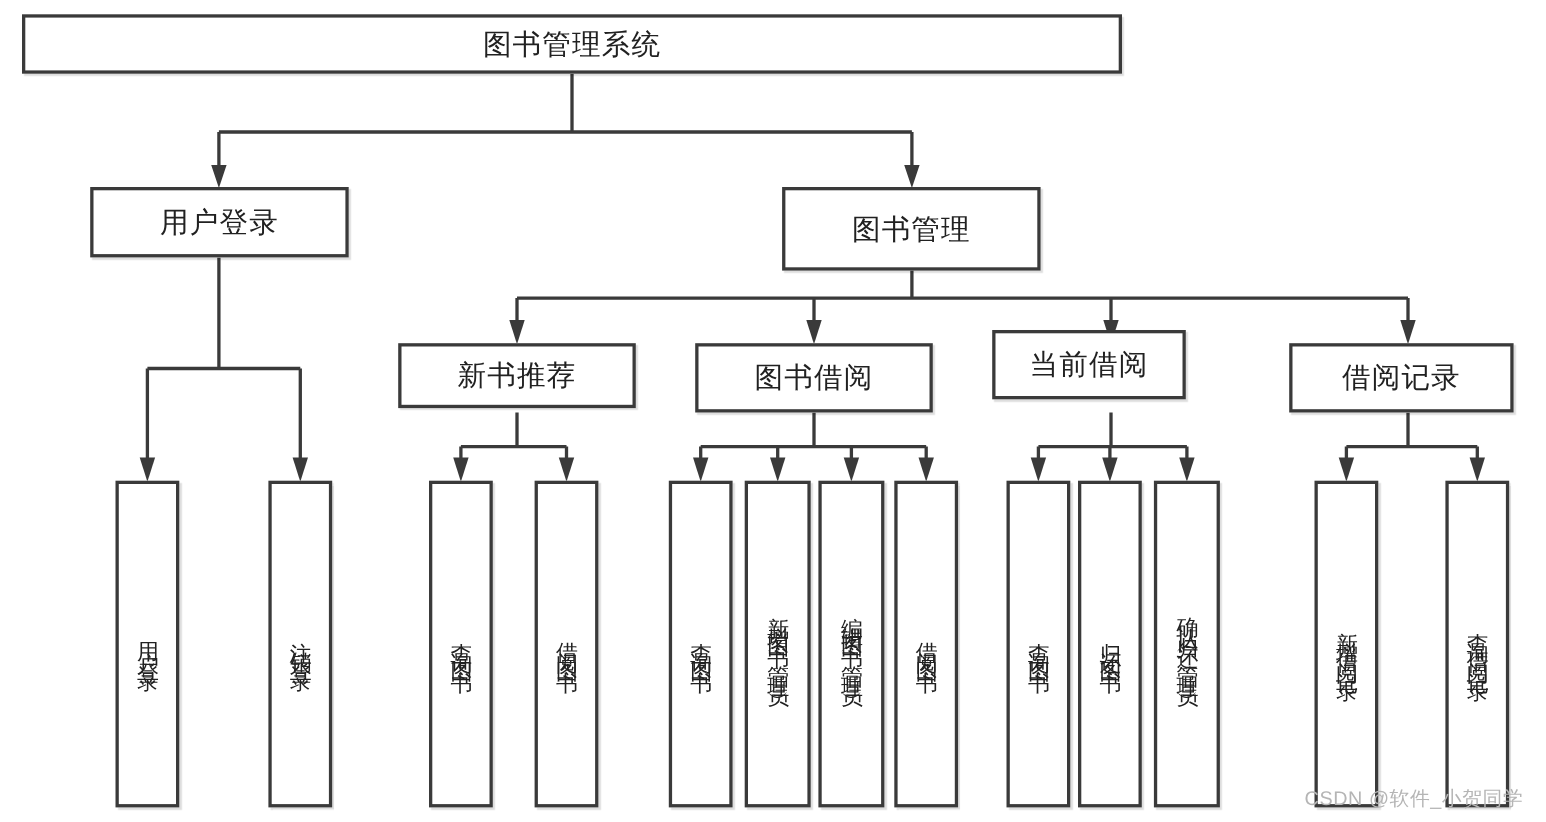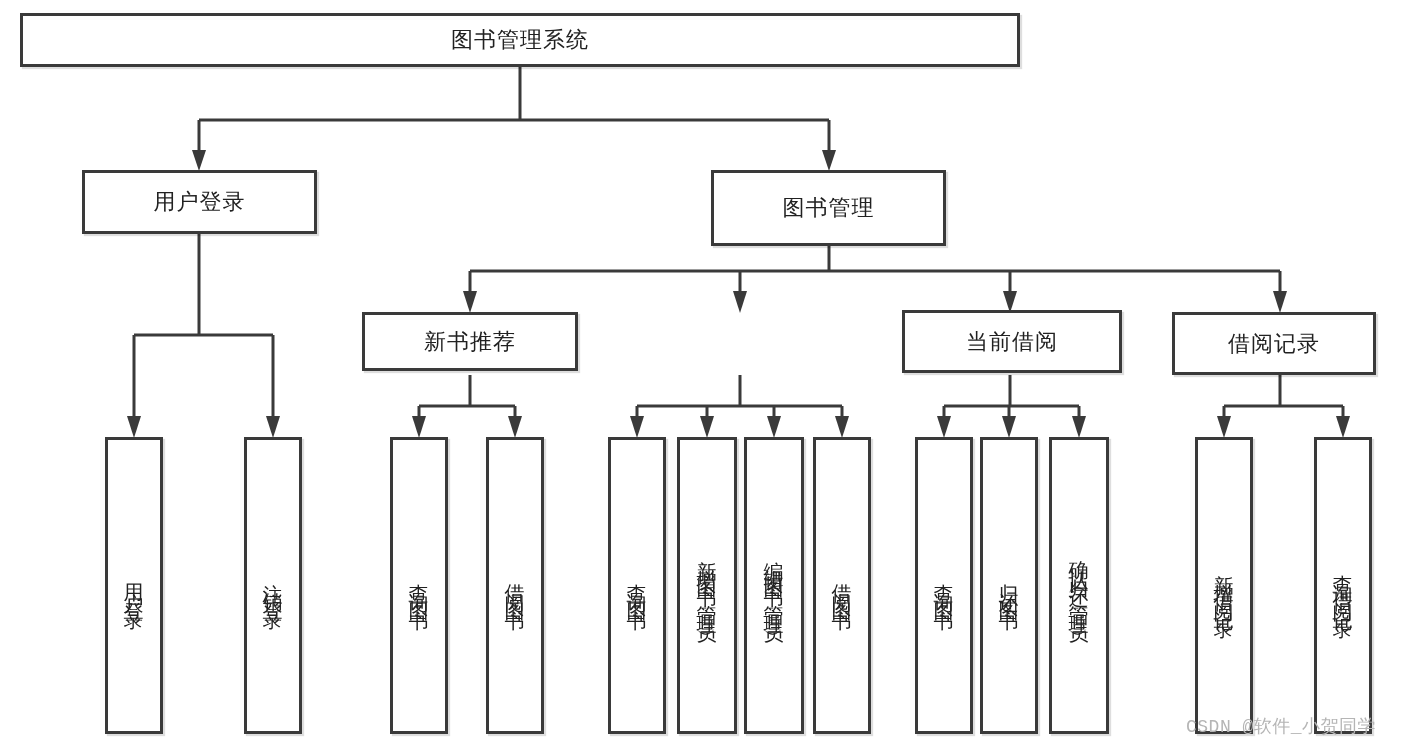--- a/index.html
+++ b/index.html
@@ -17,40 +17,39 @@
   }
   .box{
     position:absolute;
     box-sizing:border-box;
     background:var(--box_bg,#ffffff);
     border:3px solid var(--line,#3a3a3a);
     display:flex;align-items:center;justify-content:center;
     box-shadow:2px 2px 1px rgba(0,0,0,0.13);
   }
   .box.h span{
-    font-size:22px;
+    font-size:26px;
     letter-spacing:1px;
     white-space:nowrap;
   }
   .box.v span{
     writing-mode:vertical-rl;
     text-orientation:mixed;
     font-size:20px;
     letter-spacing:9px;
     line-height:1;
   }
   .watermark{
     position:absolute;
     left:1186px;top:714px;
     font-size:18px;
     color:var(--watermark,#b5b5b5);
     letter-spacing:0.5px;
     white-space:nowrap;
     z-index:5;
-    font-family:Liberation Mono, monospace;
   }
 </style>
 </head>
 <body>
 
 <div class="canvas">
 
   <svg class="connectors" width="1405" height="747" viewBox="0 0 1405 747" fill="none" stroke="currentColor" stroke-width="3">
     <g>
       <path d="M520 67 V120 M199 120 H829 M199 120 V152 M829 120 V152"></path>
@@ -101,21 +100,24 @@
   <div class="box h" style="left:82px;top:170px;width:235px;height:64px">
     <span>用户登录</span>
   </div>
   <div class="box h" style="left:711px;top:170px;width:235px;height:76px">
     <span>图书管理</span>
   </div>
 
   <div class="box h" style="left:362px;top:312px;width:216px;height:59px">
     <span>新书推荐</span>
   </div>
-  <div class="box h" style="left:902px;top:310px;width:220px;height:63px">
+  <div class="box h" style="left:632px;top:312px;width:216px;height:63px">
+    <span>图书借阅</span>
+  </div>
+  <div class="box h" style="left:902px;top:300px;width:176px;height:63px">
     <span>当前借阅</span>
   </div>
   <div class="box h" style="left:1172px;top:312px;width:204px;height:63px">
     <span>借阅记录</span>
   </div>
 
   <div class="box v" style="left:105px;top:437px;width:58px;height:297px">
     <span>用户登录</span>
   </div>
   <div class="box v" style="left:244px;top:437px;width:58px;height:297px">

